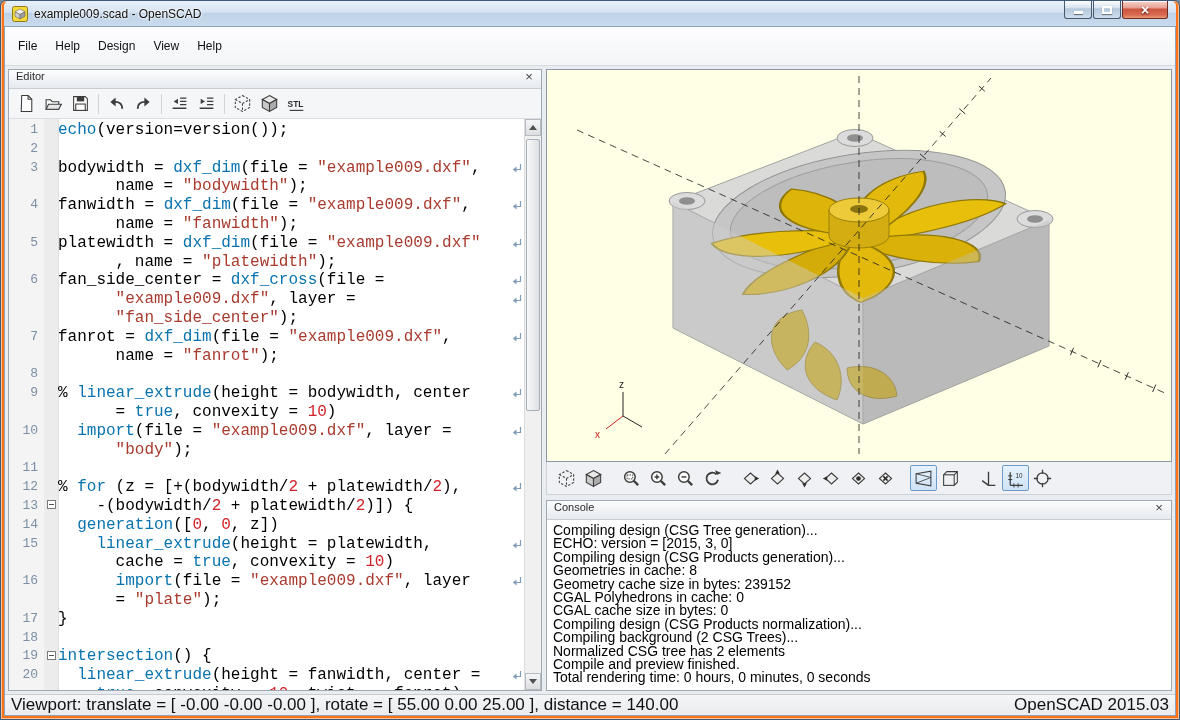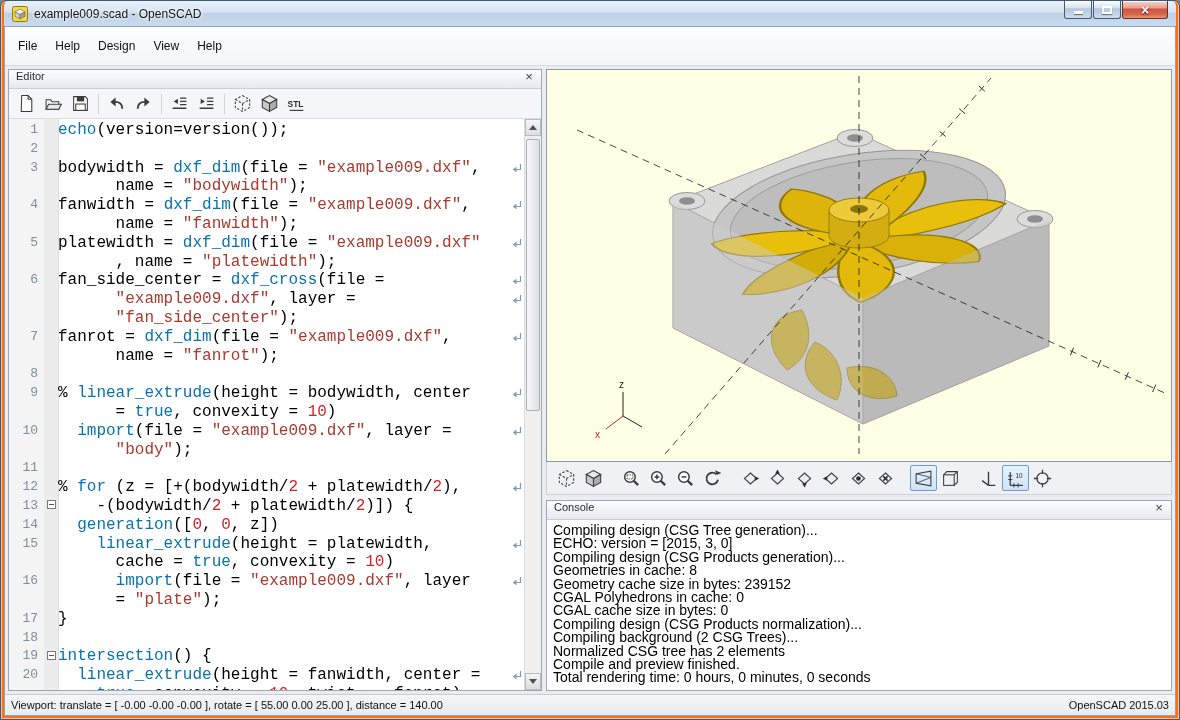--- a/index.html
+++ b/index.html
@@ -56,21 +56,21 @@
   .hsplitter{height:5px;flex:0 0 5px}
   
   .right-panel{flex:1;display:flex;flex-direction:column;min-width:0;min-height:0}
   .viewport{height:393px;flex:0 0 393px;border:1px solid #8d99a6;background:#ffffe5;position:relative;overflow:hidden}
   .viewport svg.scene{position:absolute;inset:0}
   .vp-toolbar{height:33px;flex:0 0 33px;background:#eff1f4;border:1px solid #cdd2d8;border-top:none;display:flex;align-items:center;padding:2px 6px}
   
   .console-panel{flex:1}
   .console-body{flex:1;overflow:hidden;background:#fff;padding:4px 6px;font-size:14px;line-height:13.4px;color:#000;white-space:pre}
   
-  .statusbar{height:21px;flex:0 0 21px;display:flex;align-items:center;justify-content:space-between;padding:0 6px;font-size:11px;color:#111;background:linear-gradient(#f5f6f7,#e9ebed);border-top:1px solid #c8ccd2}
+  .statusbar{height:21px;flex:0 0 21px;display:flex;align-items:center;justify-content:space-between;padding:0 6px;font-size:17px;color:#111;background:linear-gradient(#f5f6f7,#e9ebed);border-top:1px solid #c8ccd2}
 </style>
 </head>
 <body>
 
 <div class="window">
 
   <div class="titlebar">
     <span style="display:flex">
         <svg width="16" height="16" viewBox="0 0 16 16">
           <rect x="0.5" y="0.5" width="15" height="15" rx="2" fill="#f5d93a" stroke="#8d7a1a"></rect>

